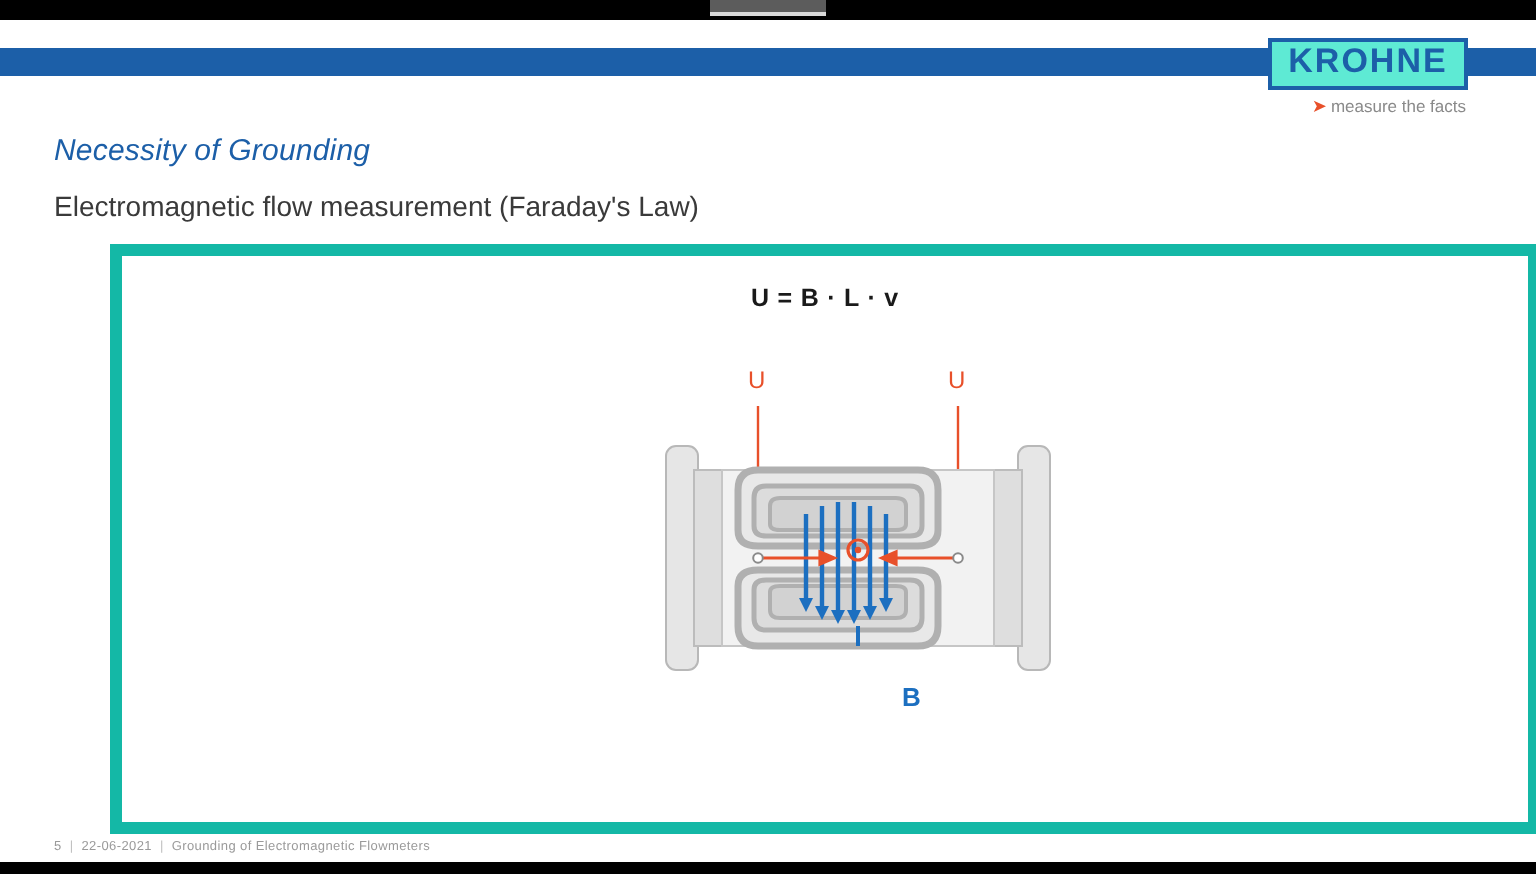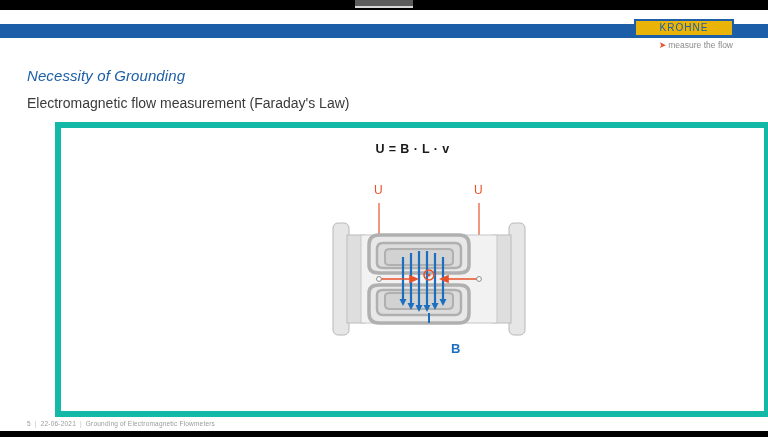--- a/index.html
+++ b/index.html
@@ -53,24 +53,24 @@
   
   .logo-wrap {
     position: absolute;
     right: 34px;
     top: 9px;
     width: 100px;
     text-align: center;
   }
   .logo-box {
     border: 2px solid #1c5fa8;
-    background: #eab308;
+    background: #5eead4;
     color: #1c5fa8;
-    font-weight: normal;
-    font-size: 10px;
+    font-weight: bold;
+    font-size: 17px;
     letter-spacing: 1px;
     padding: 1px 0 2px 0;
     line-height: 1.1;
   }
   .logo-tag {
     margin-top: 3px;
     font-size: 8.5px;
     color: #8a8a8a;
     white-space: nowrap;
     text-align: right;
@@ -171,21 +171,21 @@
     <div class="top-strip-center"></div>
   </div>
 
   <div class="slide">
 
     <div class="header-band"></div>
 
     <div class="logo-wrap">
       <div class="logo-box">KROHNE</div>
       <div class="logo-tag">
-        <span class="arrow">➤</span><span>measure the flow</span>
+        <span class="arrow">➤</span><span>measure the facts</span>
       </div>
     </div>
 
     <div class="title">Necessity of Grounding</div>
     <div class="subtitle">Electromagnetic flow measurement (Faraday's Law)</div>
 
     <div class="content-frame">
 
       <div class="formula">U = B · L · v</div>
 

